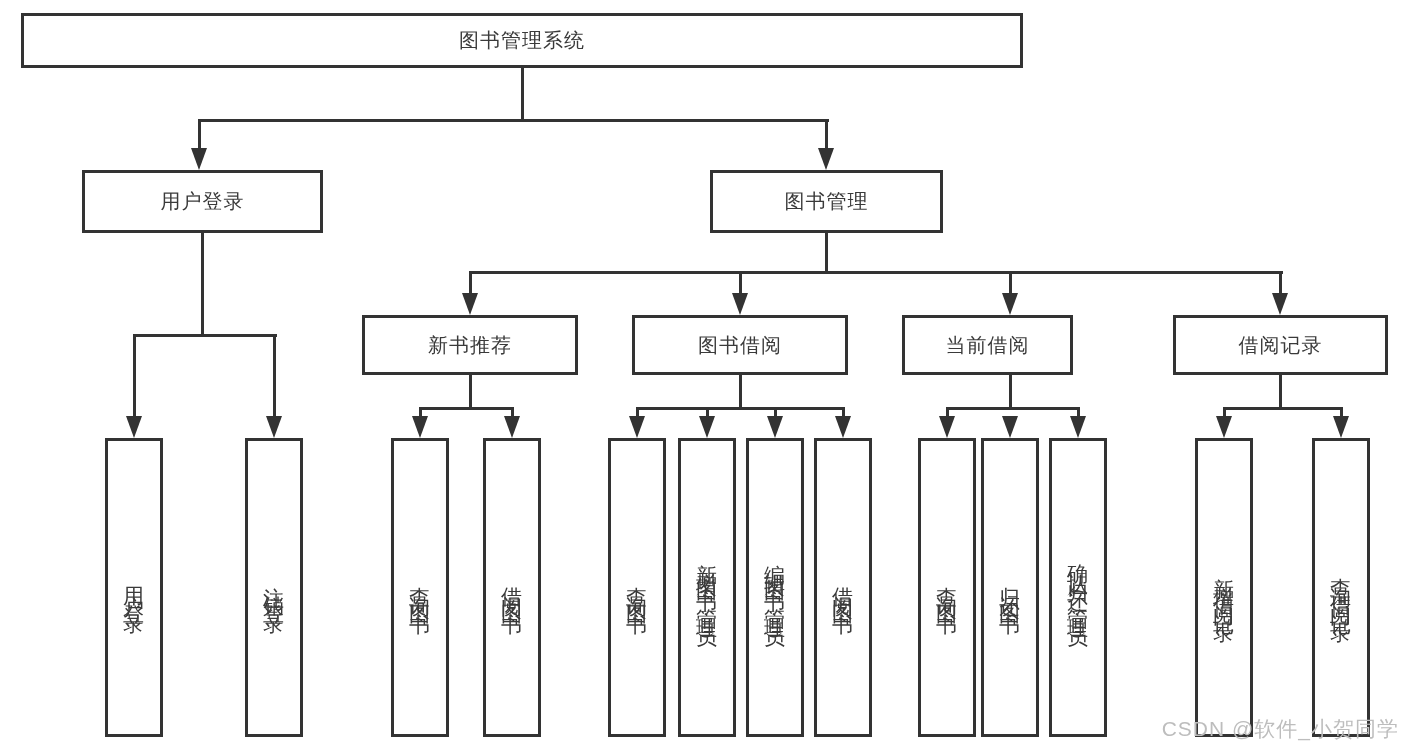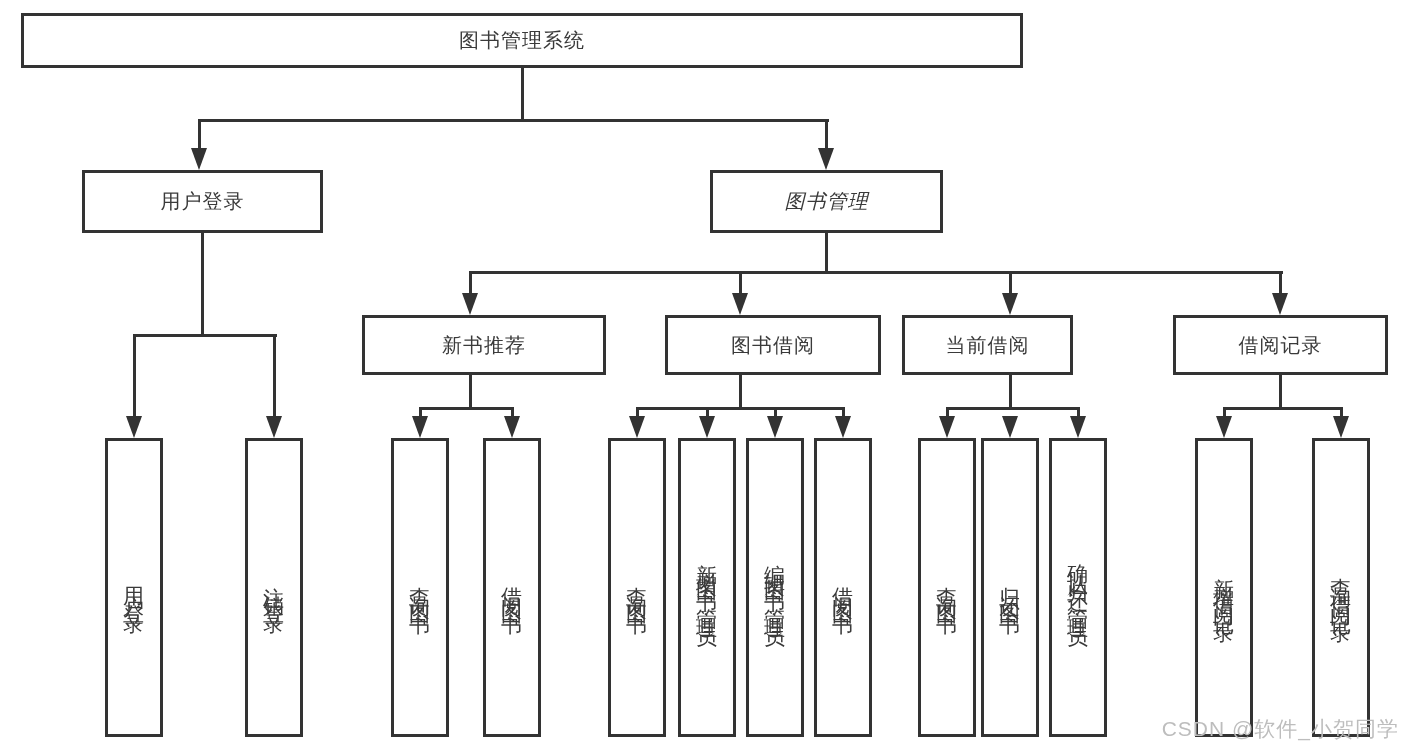--- a/index.html
+++ b/index.html
@@ -52,25 +52,25 @@
 </style>
 </head>
 <body>
 
 <div class="canvas">
 
   <div class="node" style="left:21px; top:13px; width:1002px; height:55px;">图书管理系统</div>
 
   <div class="node" style="left:82px; top:170px; width:241px; height:63px;">用户登录</div>
 
-  <div class="node" style="left:710px; top:170px; width:233px; height:63px;font-style:italic;">图书管理</div>
+  <div class="node" style="left:710px; top:170px; width:233px; height:63px;">图书管理</div>
 
-  <div class="node" style="left:362px; top:315px; width:244px; height:60px;">新书推荐</div>
+  <div class="node" style="left:362px; top:315px; width:216px; height:60px;">新书推荐</div>
 
-  <div class="node" style="left:665px; top:315px; width:216px; height:60px;">图书借阅</div>
+  <div class="node" style="left:632px; top:315px; width:216px; height:60px;">图书借阅</div>
 
   <div class="node" style="left:902px; top:315px; width:171px; height:60px;">当前借阅</div>
 
   <div class="node" style="left:1173px; top:315px; width:215px; height:60px;">借阅记录</div>
 
   <div class="node leaf" style="left:105px; top:438px; width:58px; height:299px;">用户登录</div>
 
   <div class="node leaf" style="left:245px; top:438px; width:58px; height:299px;">注销登录</div>
 
   <div class="node leaf" style="left:391px; top:438px; width:58px; height:299px;">查询图书</div>

